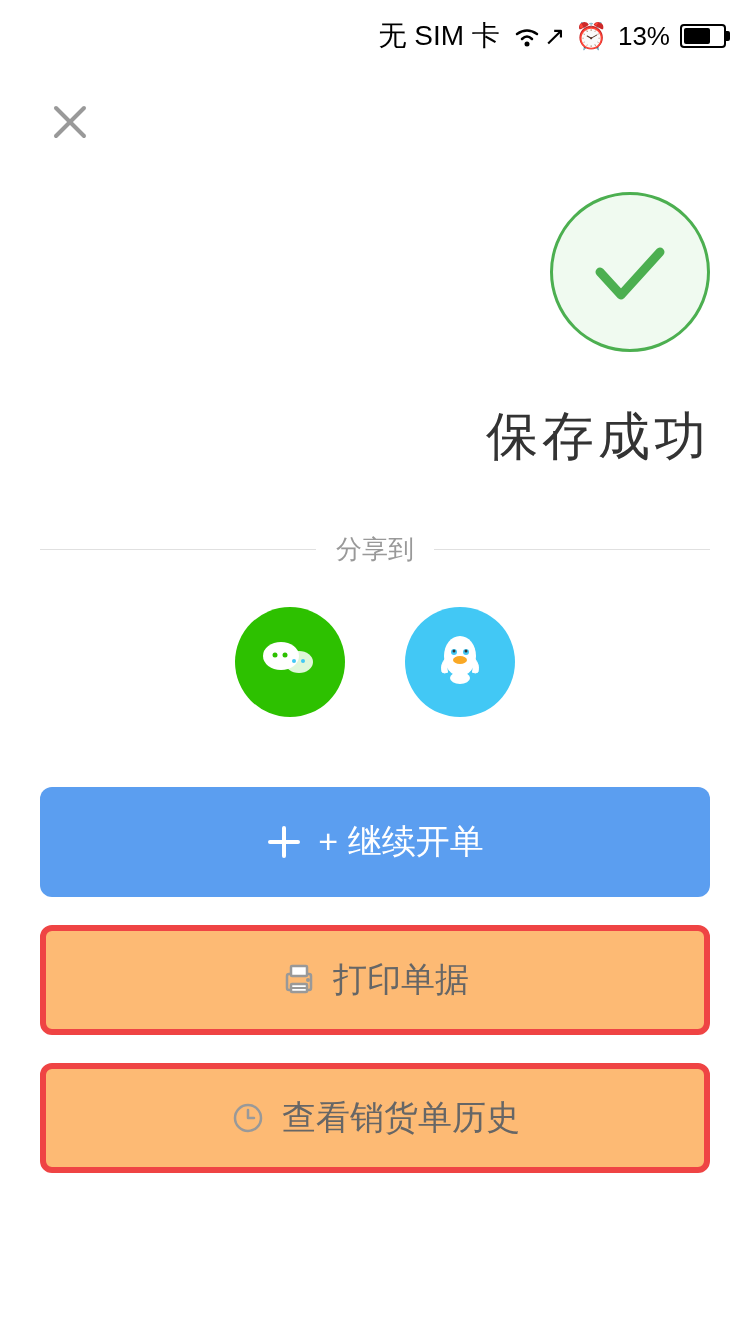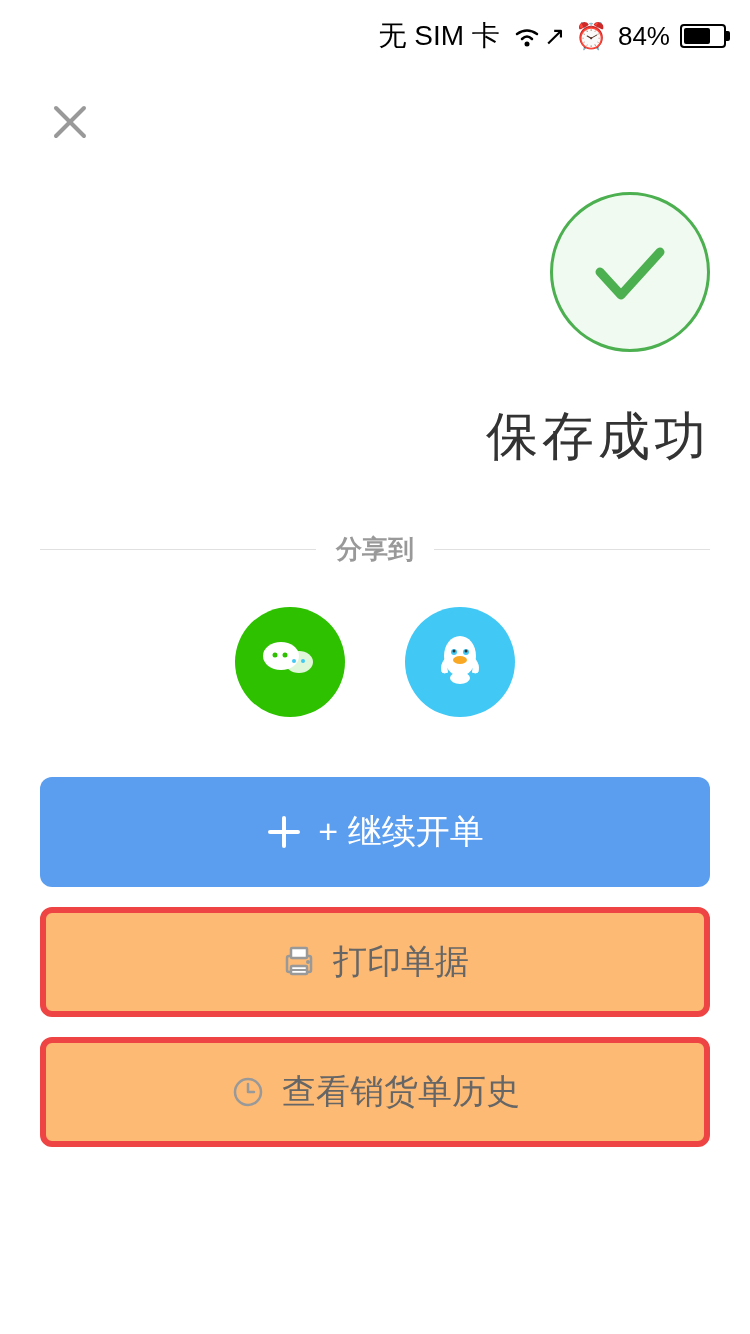--- a/index.html
+++ b/index.html
@@ -128,21 +128,20 @@
       font-weight: 500;
       color: #333;
       margin-bottom: 60px;
       letter-spacing: 4px;
     }
 
     
     .share-section {
       width: 100%;
       margin-bottom: 60px;
-      font-weight: bold;
     }
     .share-divider {
       display: flex;
       align-items: center;
       gap: 20px;
       margin-bottom: 40px;
     }
     .share-divider::before,
     .share-divider::after {
       content: '';
@@ -179,21 +178,22 @@
       width: 68px;
       height: 68px;
       fill: white;
     }
 
     
     .action-buttons {
       width: 100%;
       display: flex;
       flex-direction: column;
-      gap: 20px;
+      gap: 28px;
+      margin-top: 10px;
     }
     .btn {
       width: 100%;
       height: 110px;
       border-radius: 12px;
       border: none;
       font-size: 34px;
       display: flex;
       align-items: center;
       justify-content: center;
@@ -226,21 +226,21 @@
     <svg width="34" height="24" viewBox="0 0 34 24" fill="none">
       <path d="M17 20 L17 20" stroke="#000" stroke-width="3" stroke-linecap="round"></path>
       <path d="M12 15 Q17 10 22 15" stroke="#000" stroke-width="2.5" fill="none" stroke-linecap="round"></path>
       <path d="M7 10 Q17 3 27 10" stroke="#000" stroke-width="2.5" fill="none" stroke-linecap="round"></path>
       <circle cx="17" cy="20" r="2.5" fill="#000"></circle>
     </svg>
   </div>
   <div class="status-right">
     <span>↗</span>
     <span>⏰</span>
-    <span>84%</span>
+    <span>13%</span>
     <div class="battery-icon">
       <div class="battery-body">
         <div class="battery-fill"></div>
       </div>
     </div>
   </div>
 </div>
 
 <div class="close-area">
   <div class="close-btn">

